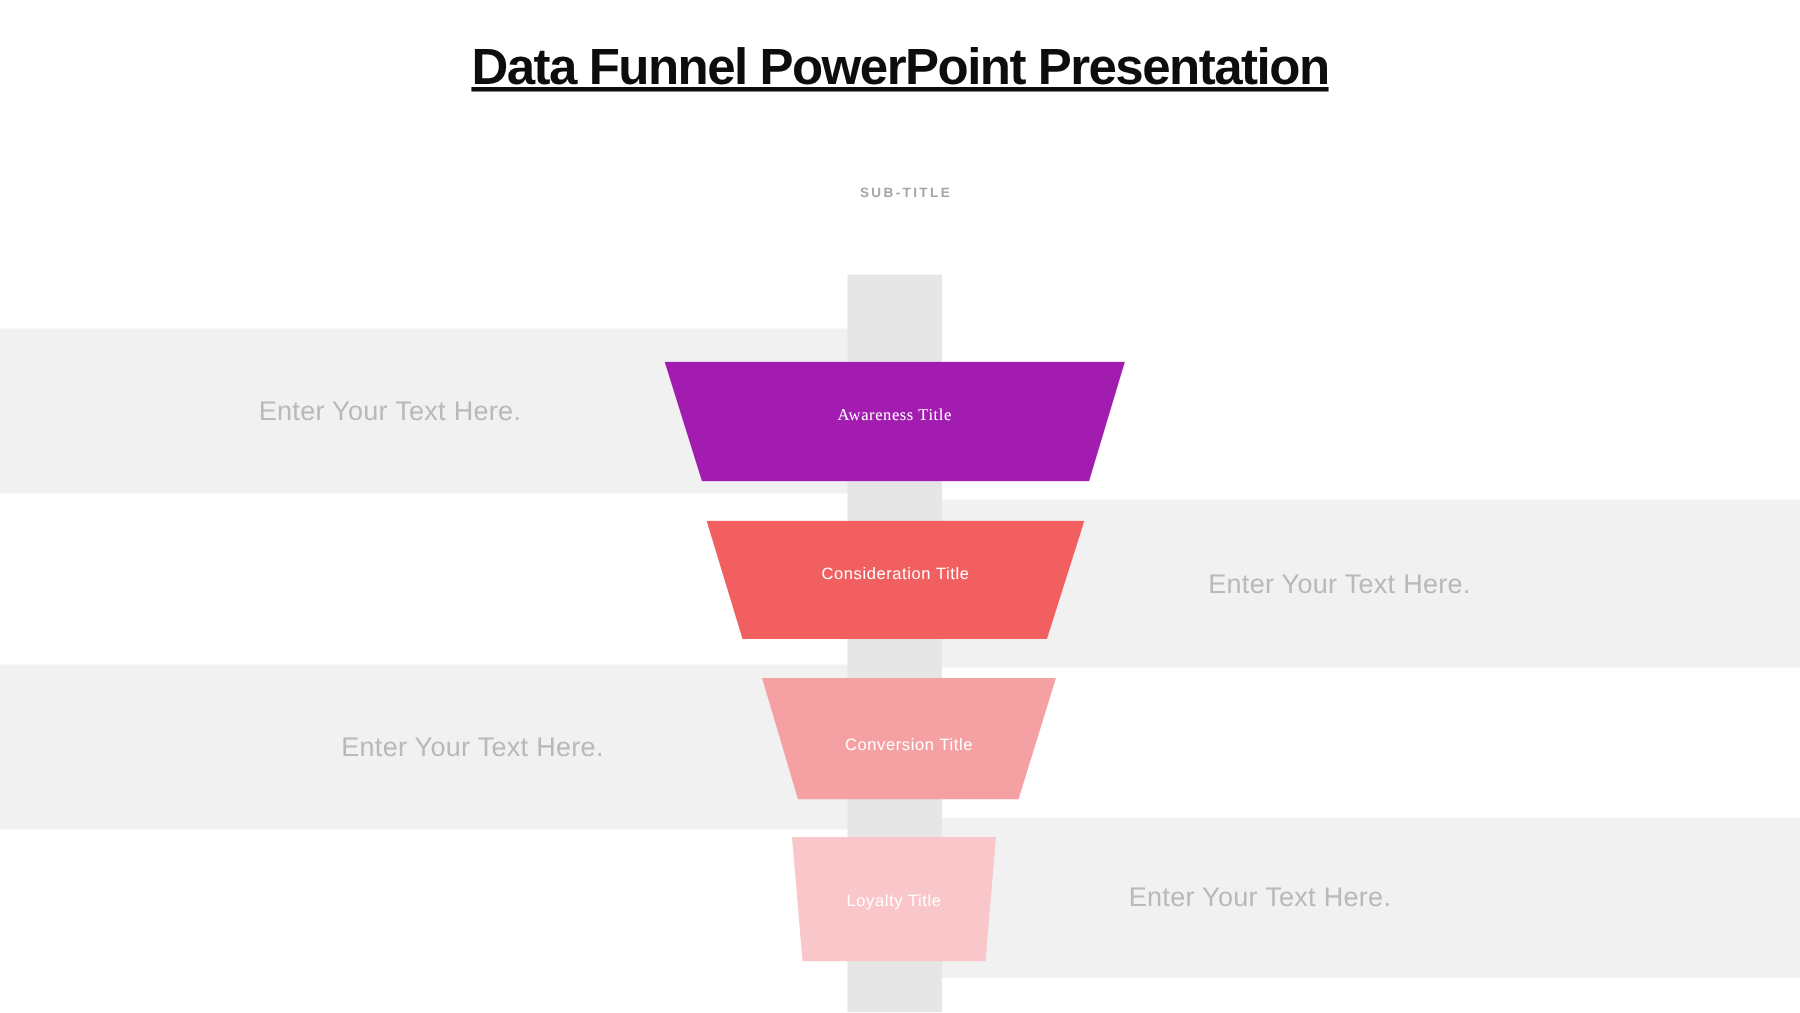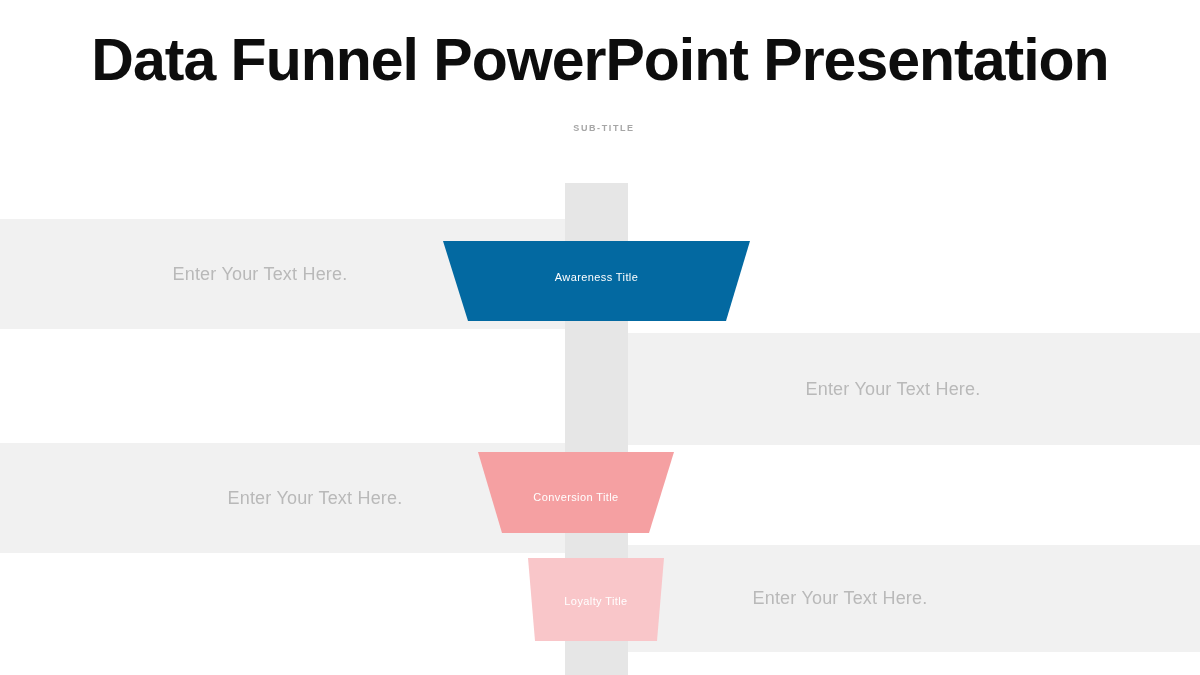--- a/index.html
+++ b/index.html
@@ -11,25 +11,26 @@
     overflow: hidden;
     font-family: "Liberation Sans", sans-serif;
   }
   .title {
     position: absolute;
     top: 26px;
     left: 0;
     width: 100%;
     margin: 0;
     text-align: center;
-    font-size: 59px;
+    font-size: 34px;
     font-weight: bold;
     letter-spacing: -1px;
     color: var(--title-text, #0d0d0d);
     z-index: 5;
+    text-decoration: underline;
   }
   .subtitle {
     position: absolute;
     top: 123px;
     left: 4px;
     width: 100%;
     text-align: center;
     font-size: 9px;
     font-weight: bold;
     letter-spacing: 1.6px;
@@ -73,21 +74,21 @@
     position: absolute;
     z-index: 4;
     display: flex;
     align-items: center;
     justify-content: center;
   }
   .s1 { left: 443px; top: 241px; width: 307px; height: 80px;
         clip-path: polygon(0 0, 307px 0, 283px 80px, 25px 80px); }
   .s2 { left: 471px; top: 347px; width: 252px; height: 79px;
         clip-path: polygon(0 0, 252px 0, 227px 79px, 24px 79px); }
-  .s3 { left: 478px; top: 452px; width: 196px; height: 98px;
+  .s3 { left: 508px; top: 452px; width: 196px; height: 98px;
         clip-path: polygon(0 0, 196px 0, 171px 81px, 24px 81px); }
   .s4 { left: 528px; top: 558px; width: 136px; height: 94px;
         clip-path: polygon(0 0, 136px 0, 129px 83px, 7px 83px); }
   .seglabel {
     color: #ffffff;
     font-size: 11px;
     letter-spacing: 0.4px;
     transform: translateY(-4px);
     white-space: nowrap;
   }
@@ -105,22 +106,25 @@
   <div class="rowbar rb1"></div>
   <div class="rowbar rb2"></div>
   <div class="rowbar rb3"></div>
   <div class="rowbar rb4"></div>
 
   <div class="rowtext rt1">Enter Your Text Here.</div>
   <div class="rowtext rt2">Enter Your Text Here.</div>
   <div class="rowtext rt3">Enter Your Text Here.</div>
   <div class="rowtext rt4">Enter Your Text Here.</div>
 
-  <div class="seg s1" style="background-color: #0369a1;">
+  <div class="seg s1" style="background-color: #a21caf; font-family: Liberation Serif, serif;">
     <span class="seglabel">Awareness Title</span>
+  </div>
+  <div class="seg s2" style="background-color: rgb(241, 95, 97);">
+    <span class="seglabel">Consideration Title</span>
   </div>
   <div class="seg s3" style="background-color: rgb(245, 160, 162);">
     <span class="seglabel">Conversion Title</span>
   </div>
   <div class="seg s4" style="background-color: rgb(249, 198, 201);">
     <span class="seglabel">Loyalty Title</span>
   </div>
 
 </div>
 

